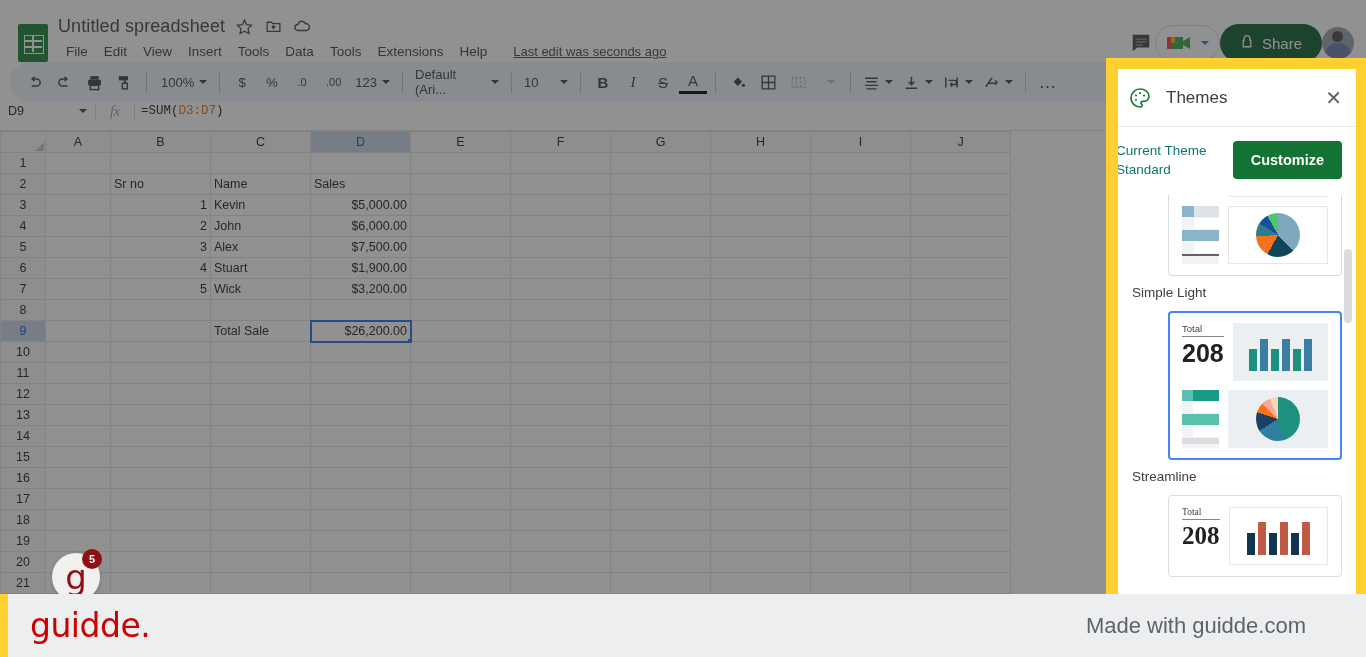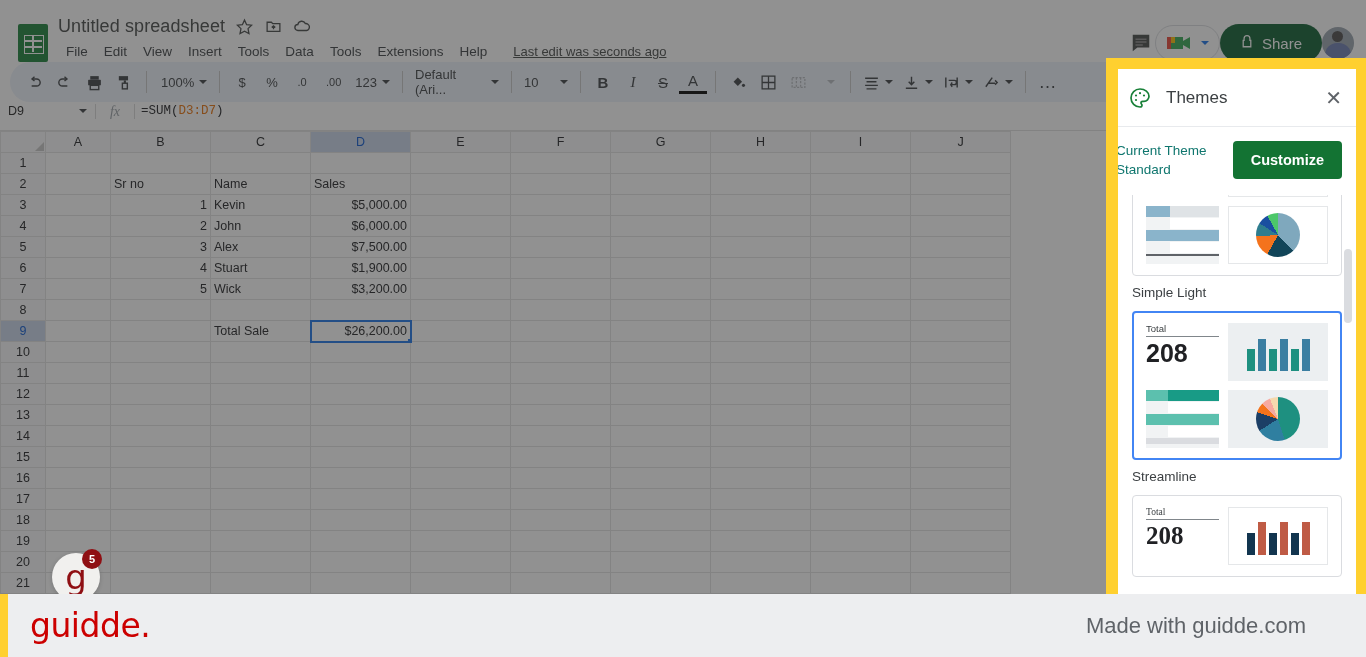--- a/index.html
+++ b/index.html
@@ -131,21 +131,21 @@
   .cur-label { font-size: 13.5px; color: #0f766e; line-height: 19px; flex: 1;
                margin-left: -2px; }
   .customize { background: #137333; color: #fff; border-radius: 4px; height: 38px;
                padding: 0 18px; display: flex; align-items: center; font-size: 14.5px;
                font-weight: bold; }
   .tp-list { position: absolute; left: 0; right: 0; top: 126px; bottom: 0;
              overflow: hidden; padding: 0 14px; }
   .tp-scrollbar { position: absolute; right: 4px; top: 180px; width: 8px; height: 74px;
                   background: #dadce0; border-radius: 4px; }
   .theme-card { border: 1px solid #dadce0; border-radius: 4px; background: #fff;
-                padding: 11px 13px; display: flex; flex-direction: column; gap: 9px; }
+                padding: 11px 13px; display: flex; flex-direction: column; gap: 9px; margin-left: 36px; }
   .theme-card.selected { border: 2px solid #4285f4; padding: 10px 12px; }
   .theme-name { font-size: 13.5px; color: #3c4043; margin: 9px 0 11px 0; }
   .card-row { display: flex; gap: 9px; }
   .kpi { flex: 1; }
   .kpi-label { font-size: 9.5px; color: #3c4043; border-bottom: 1px solid #80868b;
                padding-bottom: 2px; }
   .kpi-value { font-size: 25px; font-weight: bold; color: #202124; margin-top: 2px; }
   .mini { width: 100px; height: 58px; background: #eceff1; display: flex;
           align-items: center; justify-content: center; }
   .mini.white { background: #fff; border: 1px solid #e5e7e9; }

